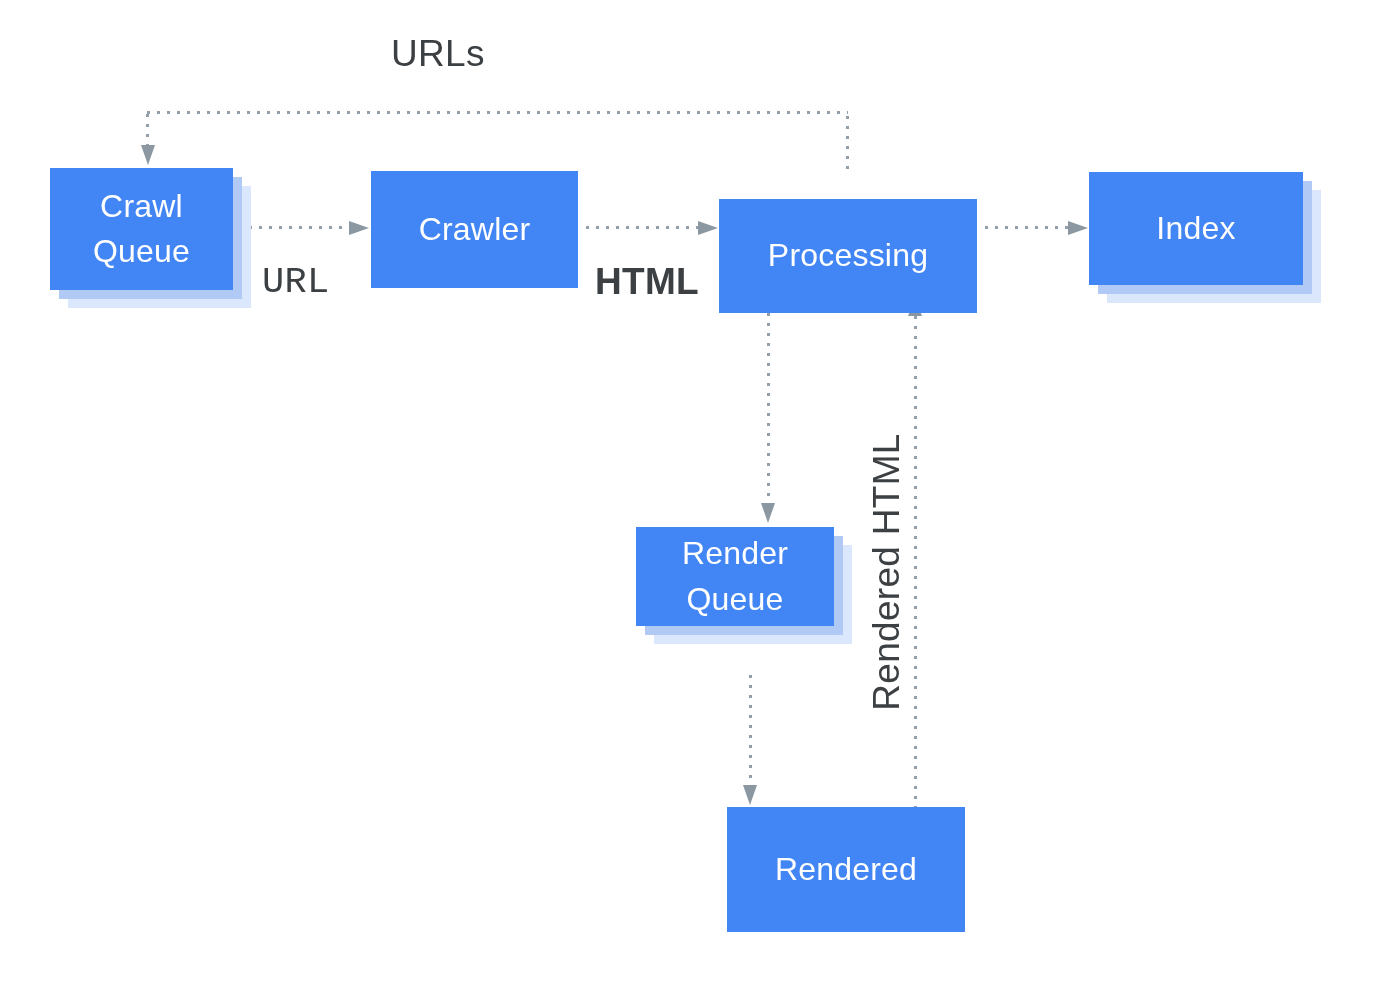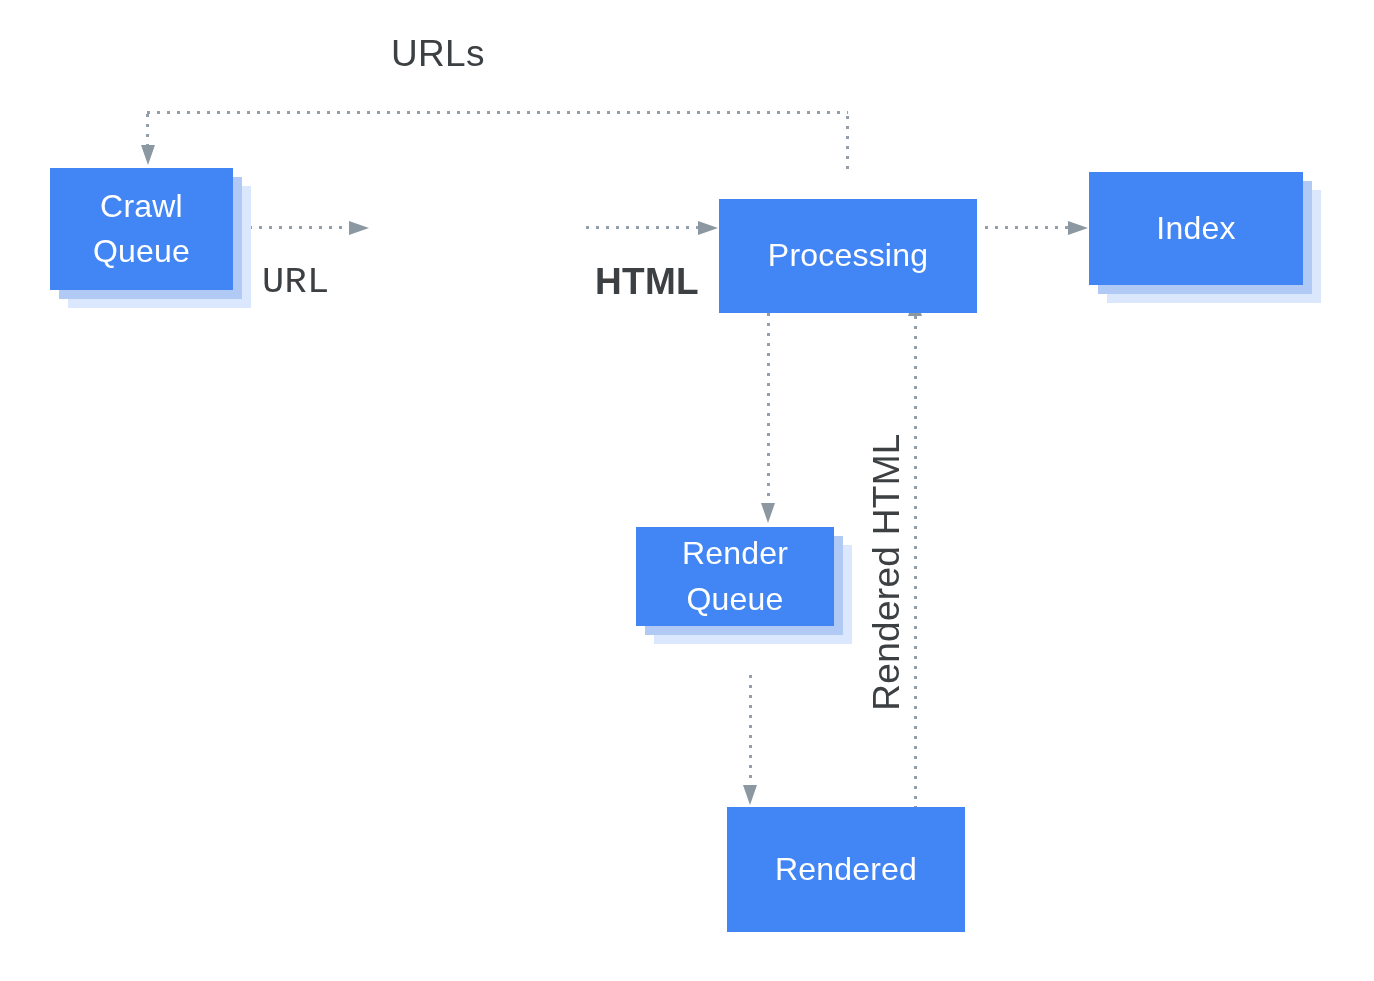--- a/index.html
+++ b/index.html
@@ -143,19 +143,20 @@
   <div class="arrow arrow-down  ah-into-renderer"></div>
   <div class="arrow arrow-up    ah-into-proc-bottom"></div>
 
   <div class="edge-label label-urls">URLs</div>
   <div class="edge-label label-url">URL</div>
   <div class="edge-label label-html">HTML</div>
   <div class="edge-label label-rendered-html">Rendered HTML</div>
 
   <div class="node stacked node-crawl-queue">Crawl
 Queue</div>
+  <div class="node node-crawler">Crawler</div>
   <div class="node node-processing">Processing</div>
   <div class="node stacked node-index">Index</div>
   <div class="node stacked node-render-queue">Render
 Queue</div>
   <div class="node node-renderer">Rendered</div>
 
 </div>
 
 </body></html>

